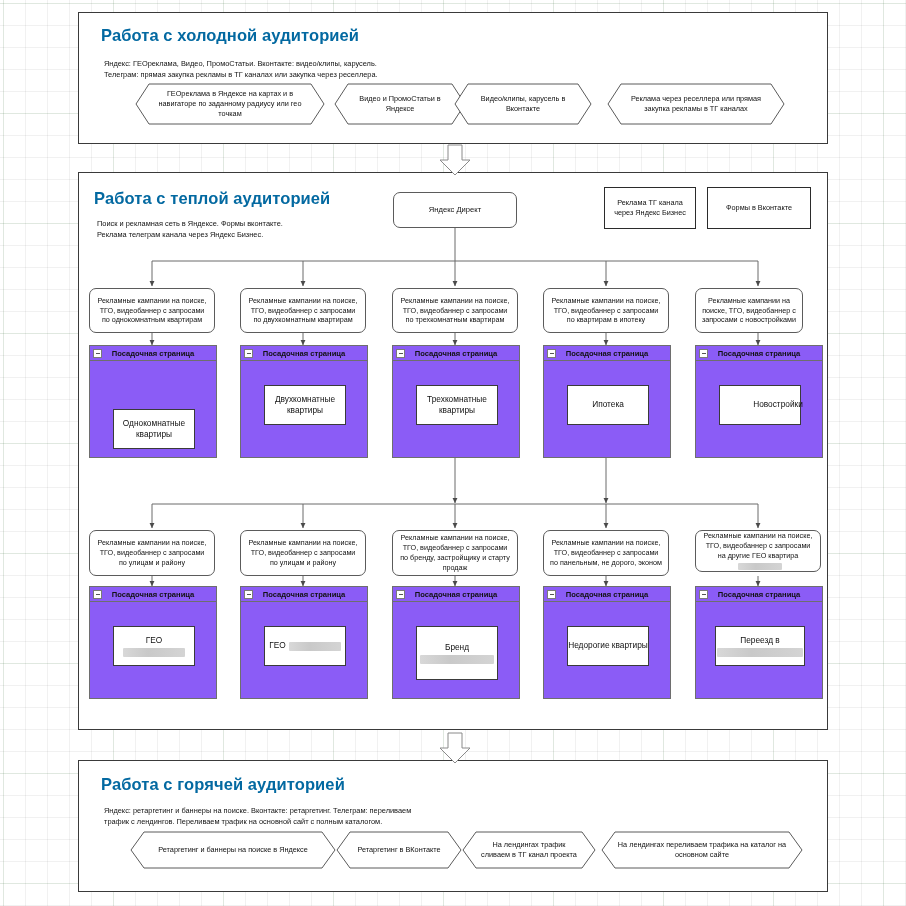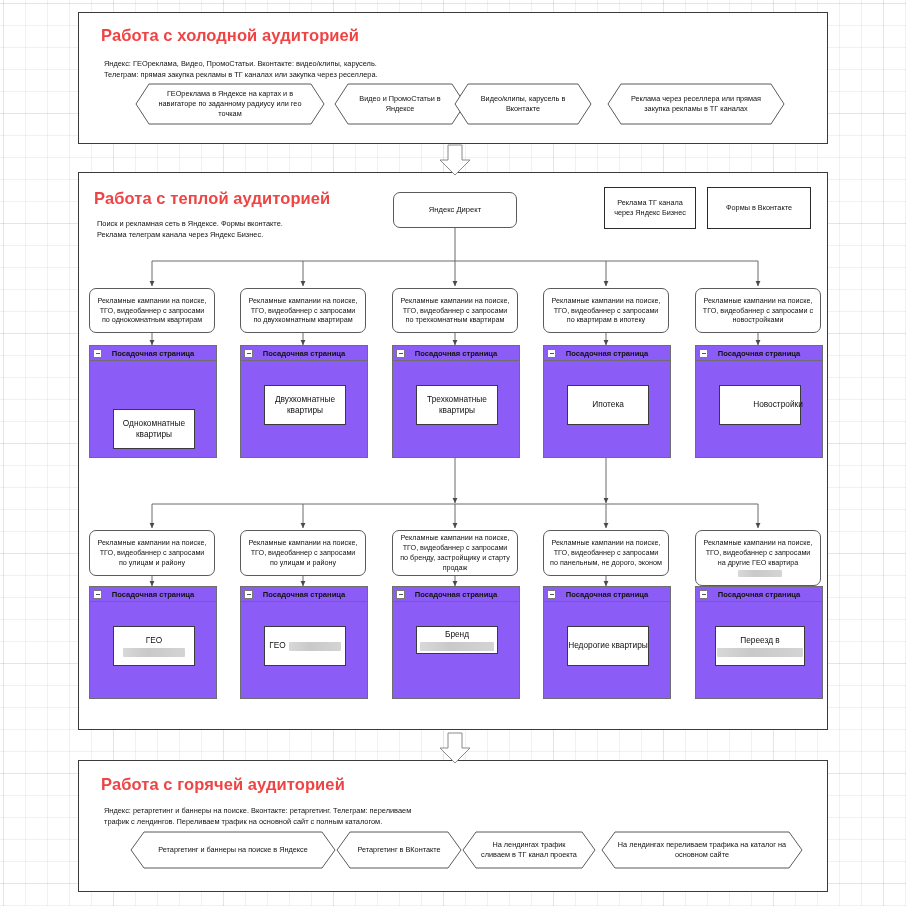--- a/index.html
+++ b/index.html
@@ -27,21 +27,21 @@
   .panel{
     position:absolute;
     background:#ffffff;
     border:1px solid #3a3a3a;
     box-sizing:border-box;
   }
   .panel-title{
     position:absolute;
     font-size:16.5px;
     font-weight:bold;
-    color:#ef4444;
+    color:#0369a1;
     letter-spacing:0.1px;
     white-space:nowrap;
   }
   .panel-sub{
     position:absolute;
     font-size:7.4px;
     color:#111;
     line-height:1.45;
     white-space:pre-line;
   }
@@ -239,21 +239,21 @@
 
 <div class="rrect" style="left:393px;top:192px;width:124px;height:36px;z-index:3;font-size:7.6px;">Яндекс Директ</div>
 
 <div class="prect thick" style="left:604px;top:187px;width:92px;height:42px;z-index:3;">Реклама ТГ канала через Яндекс Бизнес</div>
 <div class="prect thick" style="left:707px;top:187px;width:104px;height:42px;z-index:3;">Формы в Вконтакте</div>
 
 <div class="rrect" style="left:89px;top:288px;width:126px;height:45px;z-index:3;">Рекламные кампании на поиске, ТГО, видеобаннер с запросами по однокомнатным квартирам</div>
 <div class="rrect" style="left:240px;top:288px;width:126px;height:45px;z-index:3;">Рекламные кампании на поиске, ТГО, видеобаннер с запросами по двухкомнатным квартирам</div>
 <div class="rrect" style="left:392px;top:288px;width:126px;height:45px;z-index:3;">Рекламные кампании на поиске, ТГО, видеобаннер с запросами по трехкомнатным квартирам</div>
 <div class="rrect" style="left:543px;top:288px;width:126px;height:45px;z-index:3;">Рекламные кампании на поиске, ТГО, видеобаннер с запросами по квартирам в ипотеку</div>
-<div class="rrect" style="left:695px;top:288px;width:126px;height:45px;z-index:3;">Рекламные кампании на поиске, ТГО, видеобаннер с запросами с новостройками</div>
+<div class="rrect" style="left:695px;top:288px;width:108px;height:45px;z-index:3;">Рекламные кампании на поиске, ТГО, видеобаннер с запросами с новостройками</div>
 
 <div class="pool" style="left:89px;top:345px;width:128px;height:113px;z-index:3;">
   <div class="pool-header">
     <span class="pool-collapse">
         <i></i>
       </span>
     <span>Посадочная страница</span>
   </div>
   <div class="pool-body">
     <div class="inner-box" style="left:23px;top:24px;width:82px;height:40px;margin-top:24px;">
@@ -315,21 +315,21 @@
     <div class="inner-box" style="left:23px;top:24px;width:82px;height:40px;padding-left:36px;">
       <span>Новостройки</span>
     </div>
   </div>
 </div>
 
 <div class="rrect" style="left:89px;top:530px;width:126px;height:46px;z-index:3;">Рекламные кампании на поиске, ТГО, видеобаннер с запросами по улицам и району</div>
 <div class="rrect" style="left:240px;top:530px;width:126px;height:46px;z-index:3;">Рекламные кампании на поиске, ТГО, видеобаннер с запросами по улицам и району</div>
 <div class="rrect" style="left:392px;top:530px;width:126px;height:46px;z-index:3;">Рекламные кампании на поиске, ТГО, видеобаннер с запросами по бренду, застройщику и старту продаж</div>
 <div class="rrect" style="left:543px;top:530px;width:126px;height:46px;z-index:3;">Рекламные кампании на поиске, ТГО, видеобаннер с запросами по панельным, не дорого, эконом</div>
-<div class="rrect" style="left:695px;top:530px;width:126px;height:56px;z-index:3;">
+<div class="rrect" style="left:695px;top:530px;width:126px;height:42px;z-index:3;">
   <span><span>Рекламные кампании на поиске, ТГО, видеобаннер с запросами на другие ГЕО квартира</span><span class="redact inline-sm"></span></span>
 </div>
 
 <div class="pool" style="left:89px;top:586px;width:128px;height:113px;z-index:3;">
   <div class="pool-header">
     <span class="pool-collapse">
         <i></i>
       </span>
     <span>Посадочная страница</span>
   </div>
@@ -358,21 +358,21 @@
 </div>
 
 <div class="pool" style="left:392px;top:586px;width:128px;height:113px;z-index:3;">
   <div class="pool-header">
     <span class="pool-collapse">
         <i></i>
       </span>
     <span>Посадочная страница</span>
   </div>
   <div class="pool-body">
-    <div class="inner-box" style="left:23px;top:24px;width:82px;height:28px;">
+    <div class="inner-box" style="left:23px;top:24px;width:82px;height:54px;">
       <span class="stack">
         <span>Бренд</span>
         <span class="redact r4"></span>
       </span>
     </div>
   </div>
 </div>
 
 <div class="pool" style="left:543px;top:586px;width:128px;height:113px;z-index:3;">
   <div class="pool-header">

